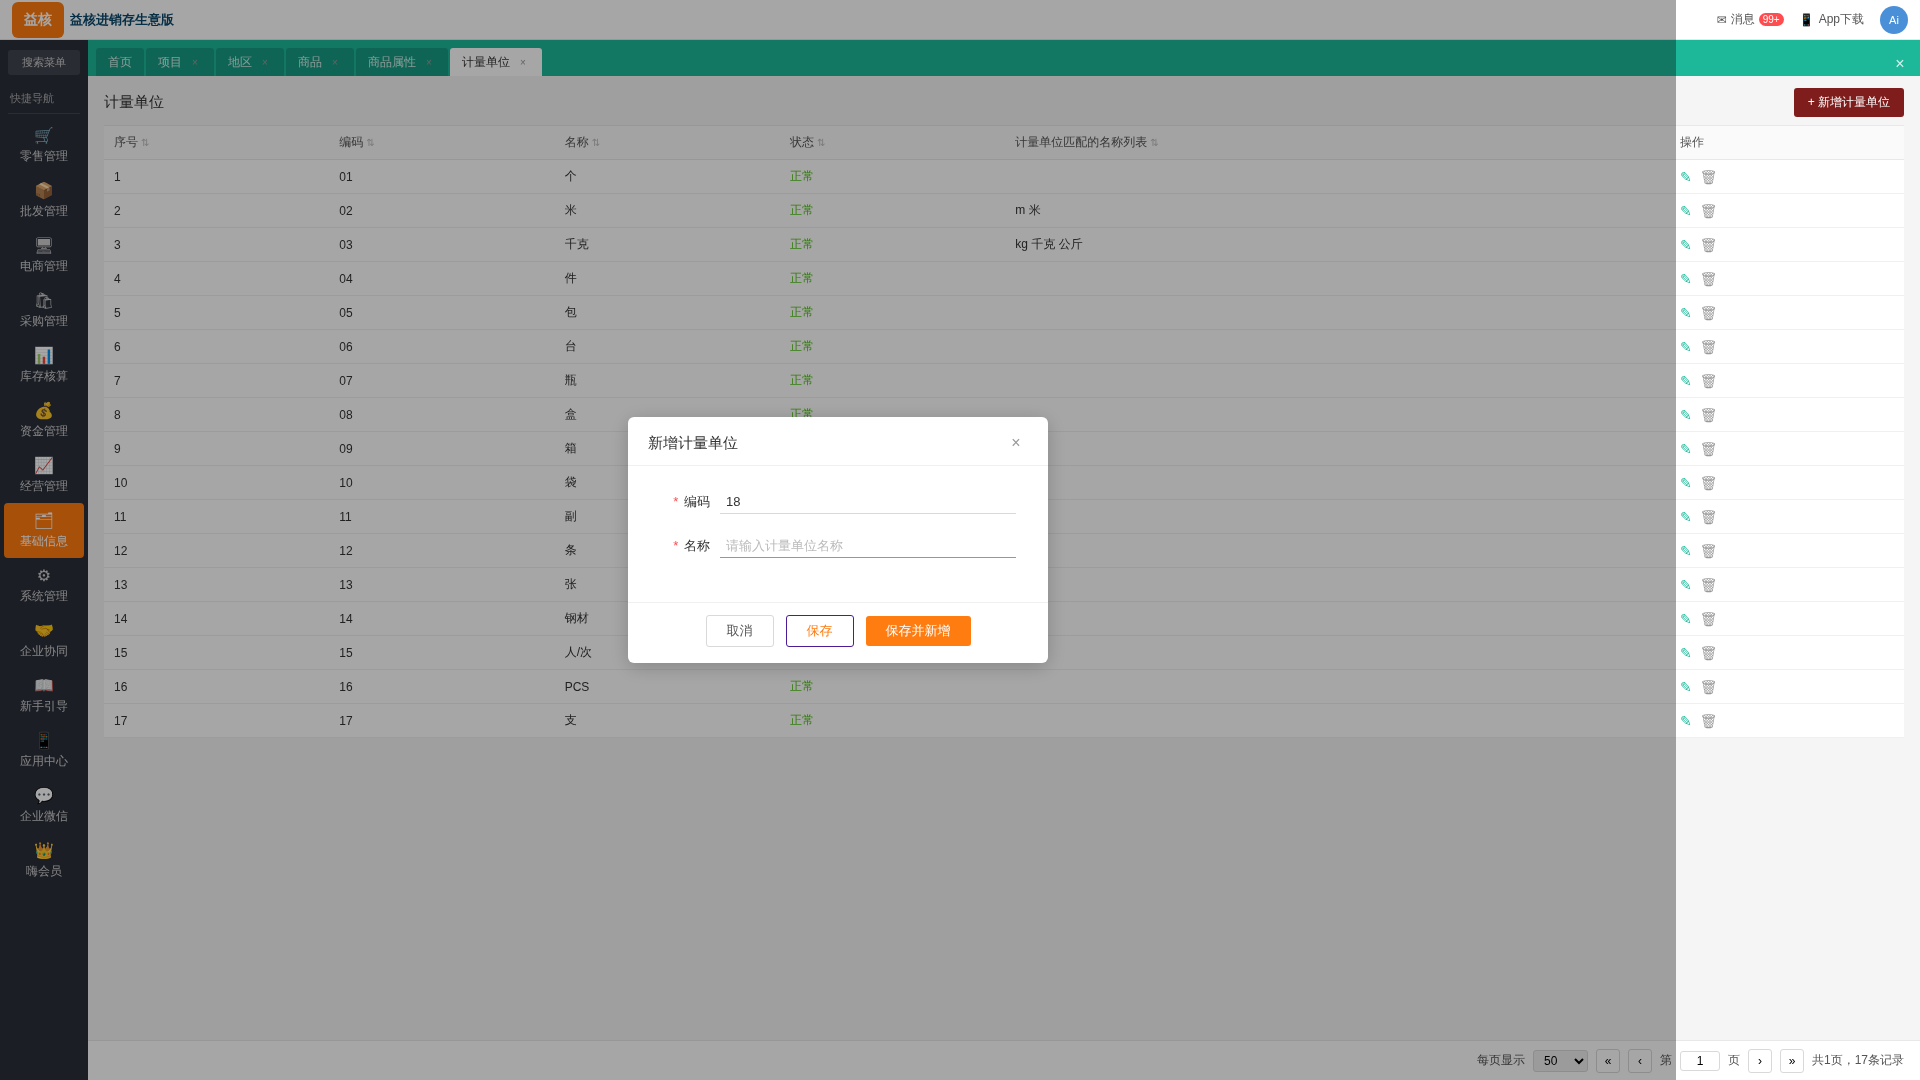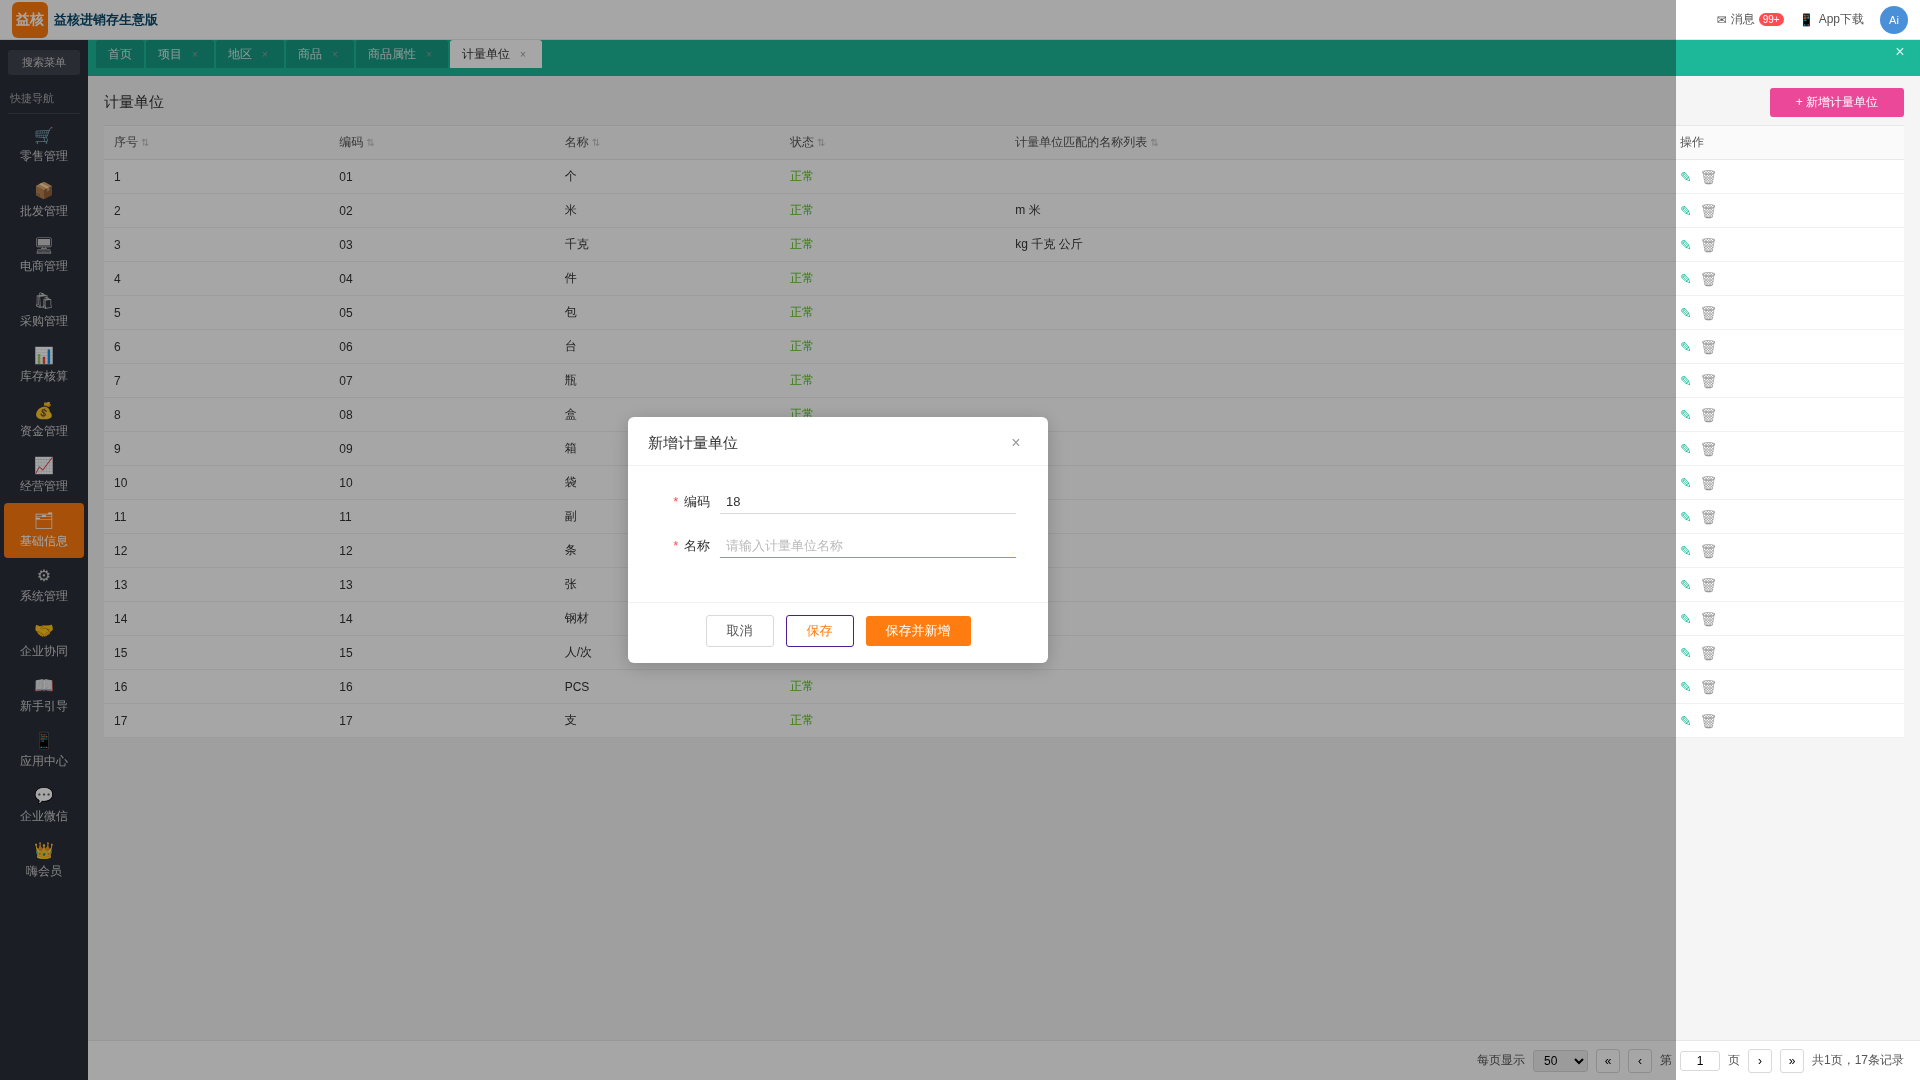--- a/index.html
+++ b/index.html
@@ -2,21 +2,21 @@
 <html><head>
   <meta charset="utf-8">
   <style>
     * { margin: 0; padding: 0; box-sizing: border-box; }
     body { font-family: 'Microsoft YaHei', Arial, sans-serif; font-size: 13px; background: #f0f0f0; width: 1920px; height: 1080px; overflow: hidden; }
 
     
     .topbar { height: 40px; background: #fff; display: flex; align-items: center; justify-content: space-between; padding: 0 12px; border-bottom: 1px solid #e8e8e8; }
     .topbar-left { display: flex; align-items: center; gap: 8px; }
     .logo-area { display: flex; align-items: center; gap: 6px; }
-    .logo-icon { width: 36px; height: 36px; background: #ff7c10; border-radius: 6px; display: flex; align-items: center; justify-content: center; color: white; font-weight: bold; font-size: 14px; }
+    .logo-icon { width: 52px; height: 36px; background: #ff7c10; border-radius: 6px; display: flex; align-items: center; justify-content: center; color: white; font-weight: bold; font-size: 14px; }
     .logo-text { font-size: 13px; color: #0c4a6e; font-weight: bold; }
     .topbar-right { display: flex; align-items: center; gap: 16px; }
     .msg-btn { position: relative; display: flex; align-items: center; gap: 4px; color: #555; font-size: 12px; cursor: pointer; }
     .badge { background: #ff4d4f; color: white; border-radius: 10px; font-size: 10px; padding: 1px 4px; }
     .app-download { display: flex; align-items: center; gap: 4px; color: #555; font-size: 12px; cursor: pointer; }
     .avatar { width: 28px; height: 28px; border-radius: 50%; background: #4a90d9; display: flex; align-items: center; justify-content: center; color: white; font-size: 11px; cursor: pointer; }
 
     
     .main-layout { display: flex; height: calc(1080px - 40px); }
 
@@ -27,31 +27,31 @@
     .sidebar-nav-title { color: #aaa; font-size: 11px; padding: 6px 10px 3px; }
     .sidebar-item { padding: 8px 10px; color: #ccc; font-size: 12px; cursor: pointer; text-align: center; display: flex; flex-direction: column; align-items: center; gap: 3px; }
     .sidebar-item.active { background: #ff7c10; color: #fff; border-radius: 4px; margin: 0 4px; }
     .sidebar-item-icon { font-size: 16px; }
     .sidebar-divider { height: 1px; background: rgba(255,255,255,0.1); margin: 4px 8px; }
 
     
     .content-area { flex: 1; display: flex; flex-direction: column; overflow: hidden; }
 
     
-    .tabs-bar { height: 36px; background: #1db89a; display: flex; align-items: flex-start; padding: 0 8px; gap: 2px; }
+    .tabs-bar { height: 36px; background: #1db89a; display: flex; align-items: flex-end; padding: 0 8px; gap: 2px; }
     .tab { height: 28px; padding: 0 12px; display: flex; align-items: center; gap: 6px; border-radius: 3px 3px 0 0; font-size: 12px; cursor: pointer; color: rgba(255,255,255,0.8); background: rgba(0,0,0,0.15); }
     .tab.active { background: #fff; color: #333; }
     .tab-close { width: 14px; height: 14px; display: flex; align-items: center; justify-content: center; border-radius: 50%; font-size: 10px; color: #999; }
     .close-all { margin-left: auto; width: 24px; height: 24px; display: flex; align-items: center; justify-content: center; color: rgba(255,255,255,0.8); cursor: pointer; font-size: 16px; }
 
     
     .page-content { flex: 1; background: #f5f5f5; padding: 0; overflow: hidden; display: flex; flex-direction: column; }
     .page-header { padding: 12px 16px 8px; display: flex; align-items: center; justify-content: space-between; background: #f5f5f5; }
     .page-title { font-size: 15px; color: #333; font-weight: 500; }
-    .add-btn { background: #ec4899; color: white; border: none; padding: 6px 26px; border-radius: 3px; font-size: 12px; cursor: pointer; }
+    .add-btn { background: #7f1d1d; color: white; border: none; padding: 6px 14px; border-radius: 3px; font-size: 12px; cursor: pointer; }
 
     
     .table-container { flex: 1; overflow: auto; padding: 0 16px; }
     table { width: 100%; border-collapse: collapse; background: #fff; }
     th { background: #fafafa; padding: 8px 10px; text-align: left; font-size: 12px; color: #555; font-weight: 500; border-bottom: 1px solid #e8e8e8; border-top: 1px solid #e8e8e8; white-space: nowrap; }
     th .sort-icon { color: #bbb; font-size: 10px; margin-left: 3px; }
     td { padding: 8px 10px; font-size: 12px; color: #333; border-bottom: 1px solid #f0f0f0; }
     .status-normal { color: #52c41a; }
     .action-icons { display: flex; gap: 8px; align-items: center; }
     .action-icon { color: #1db89a; font-size: 14px; cursor: pointer; }

